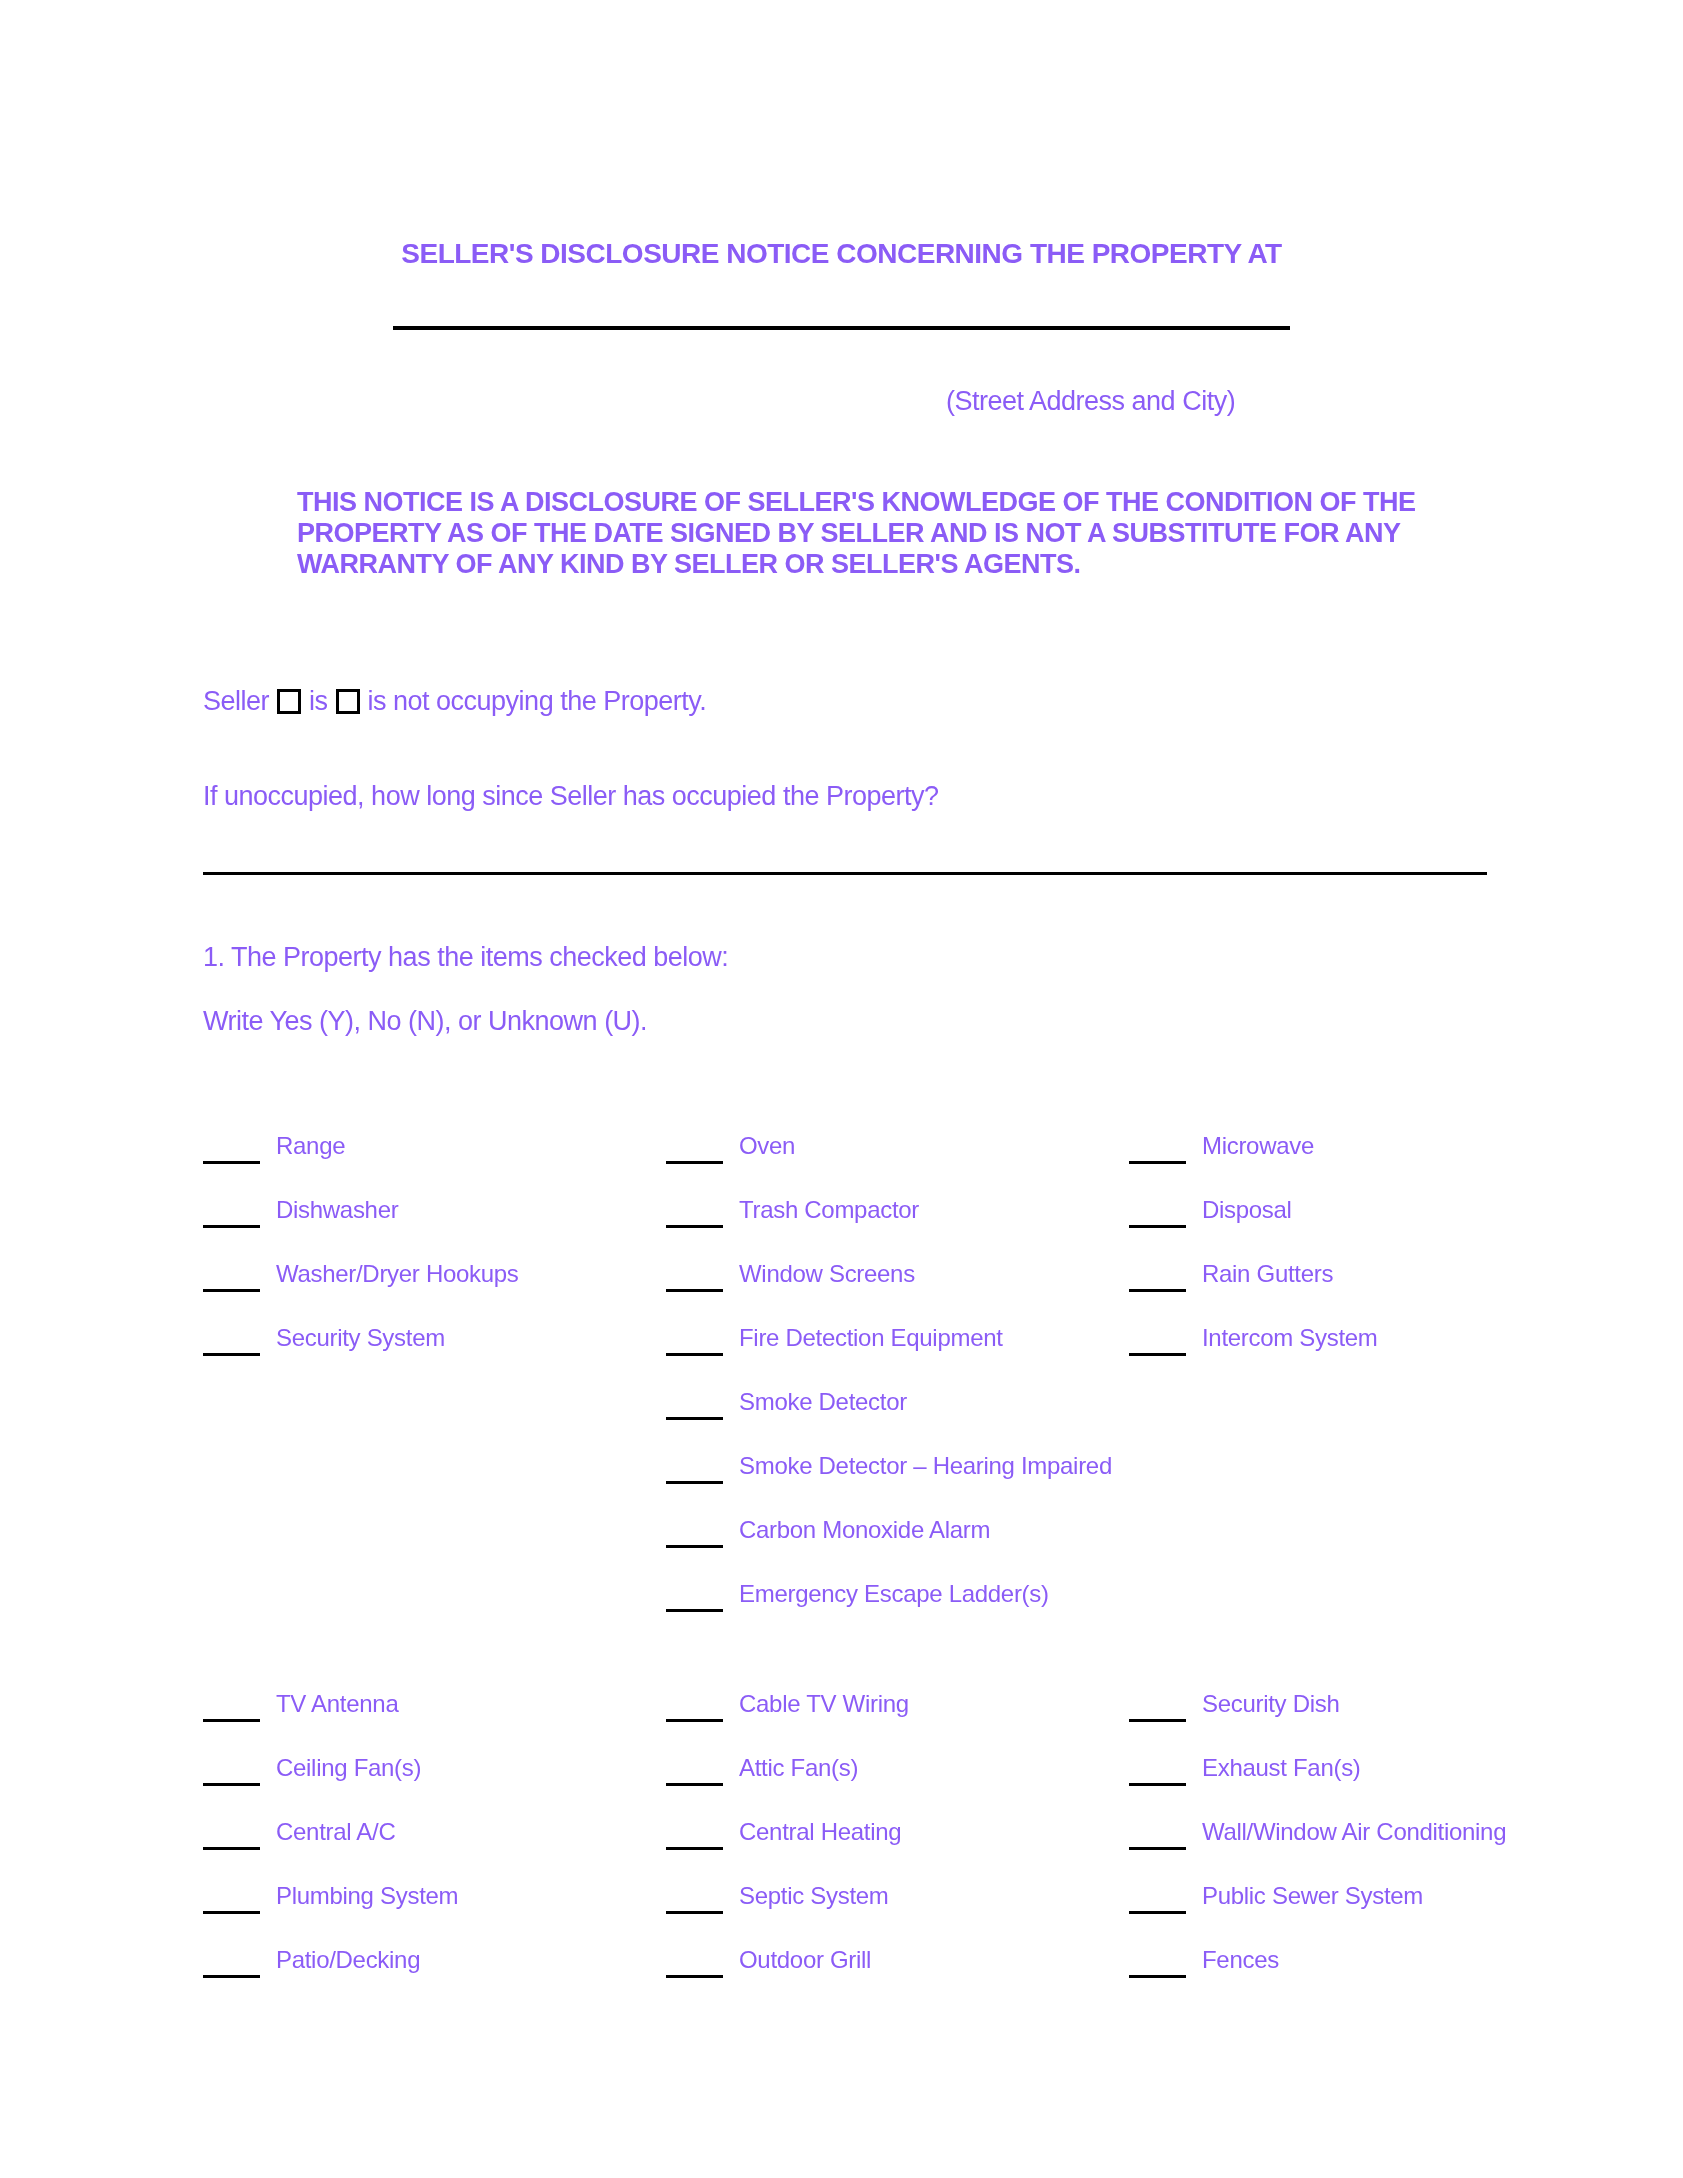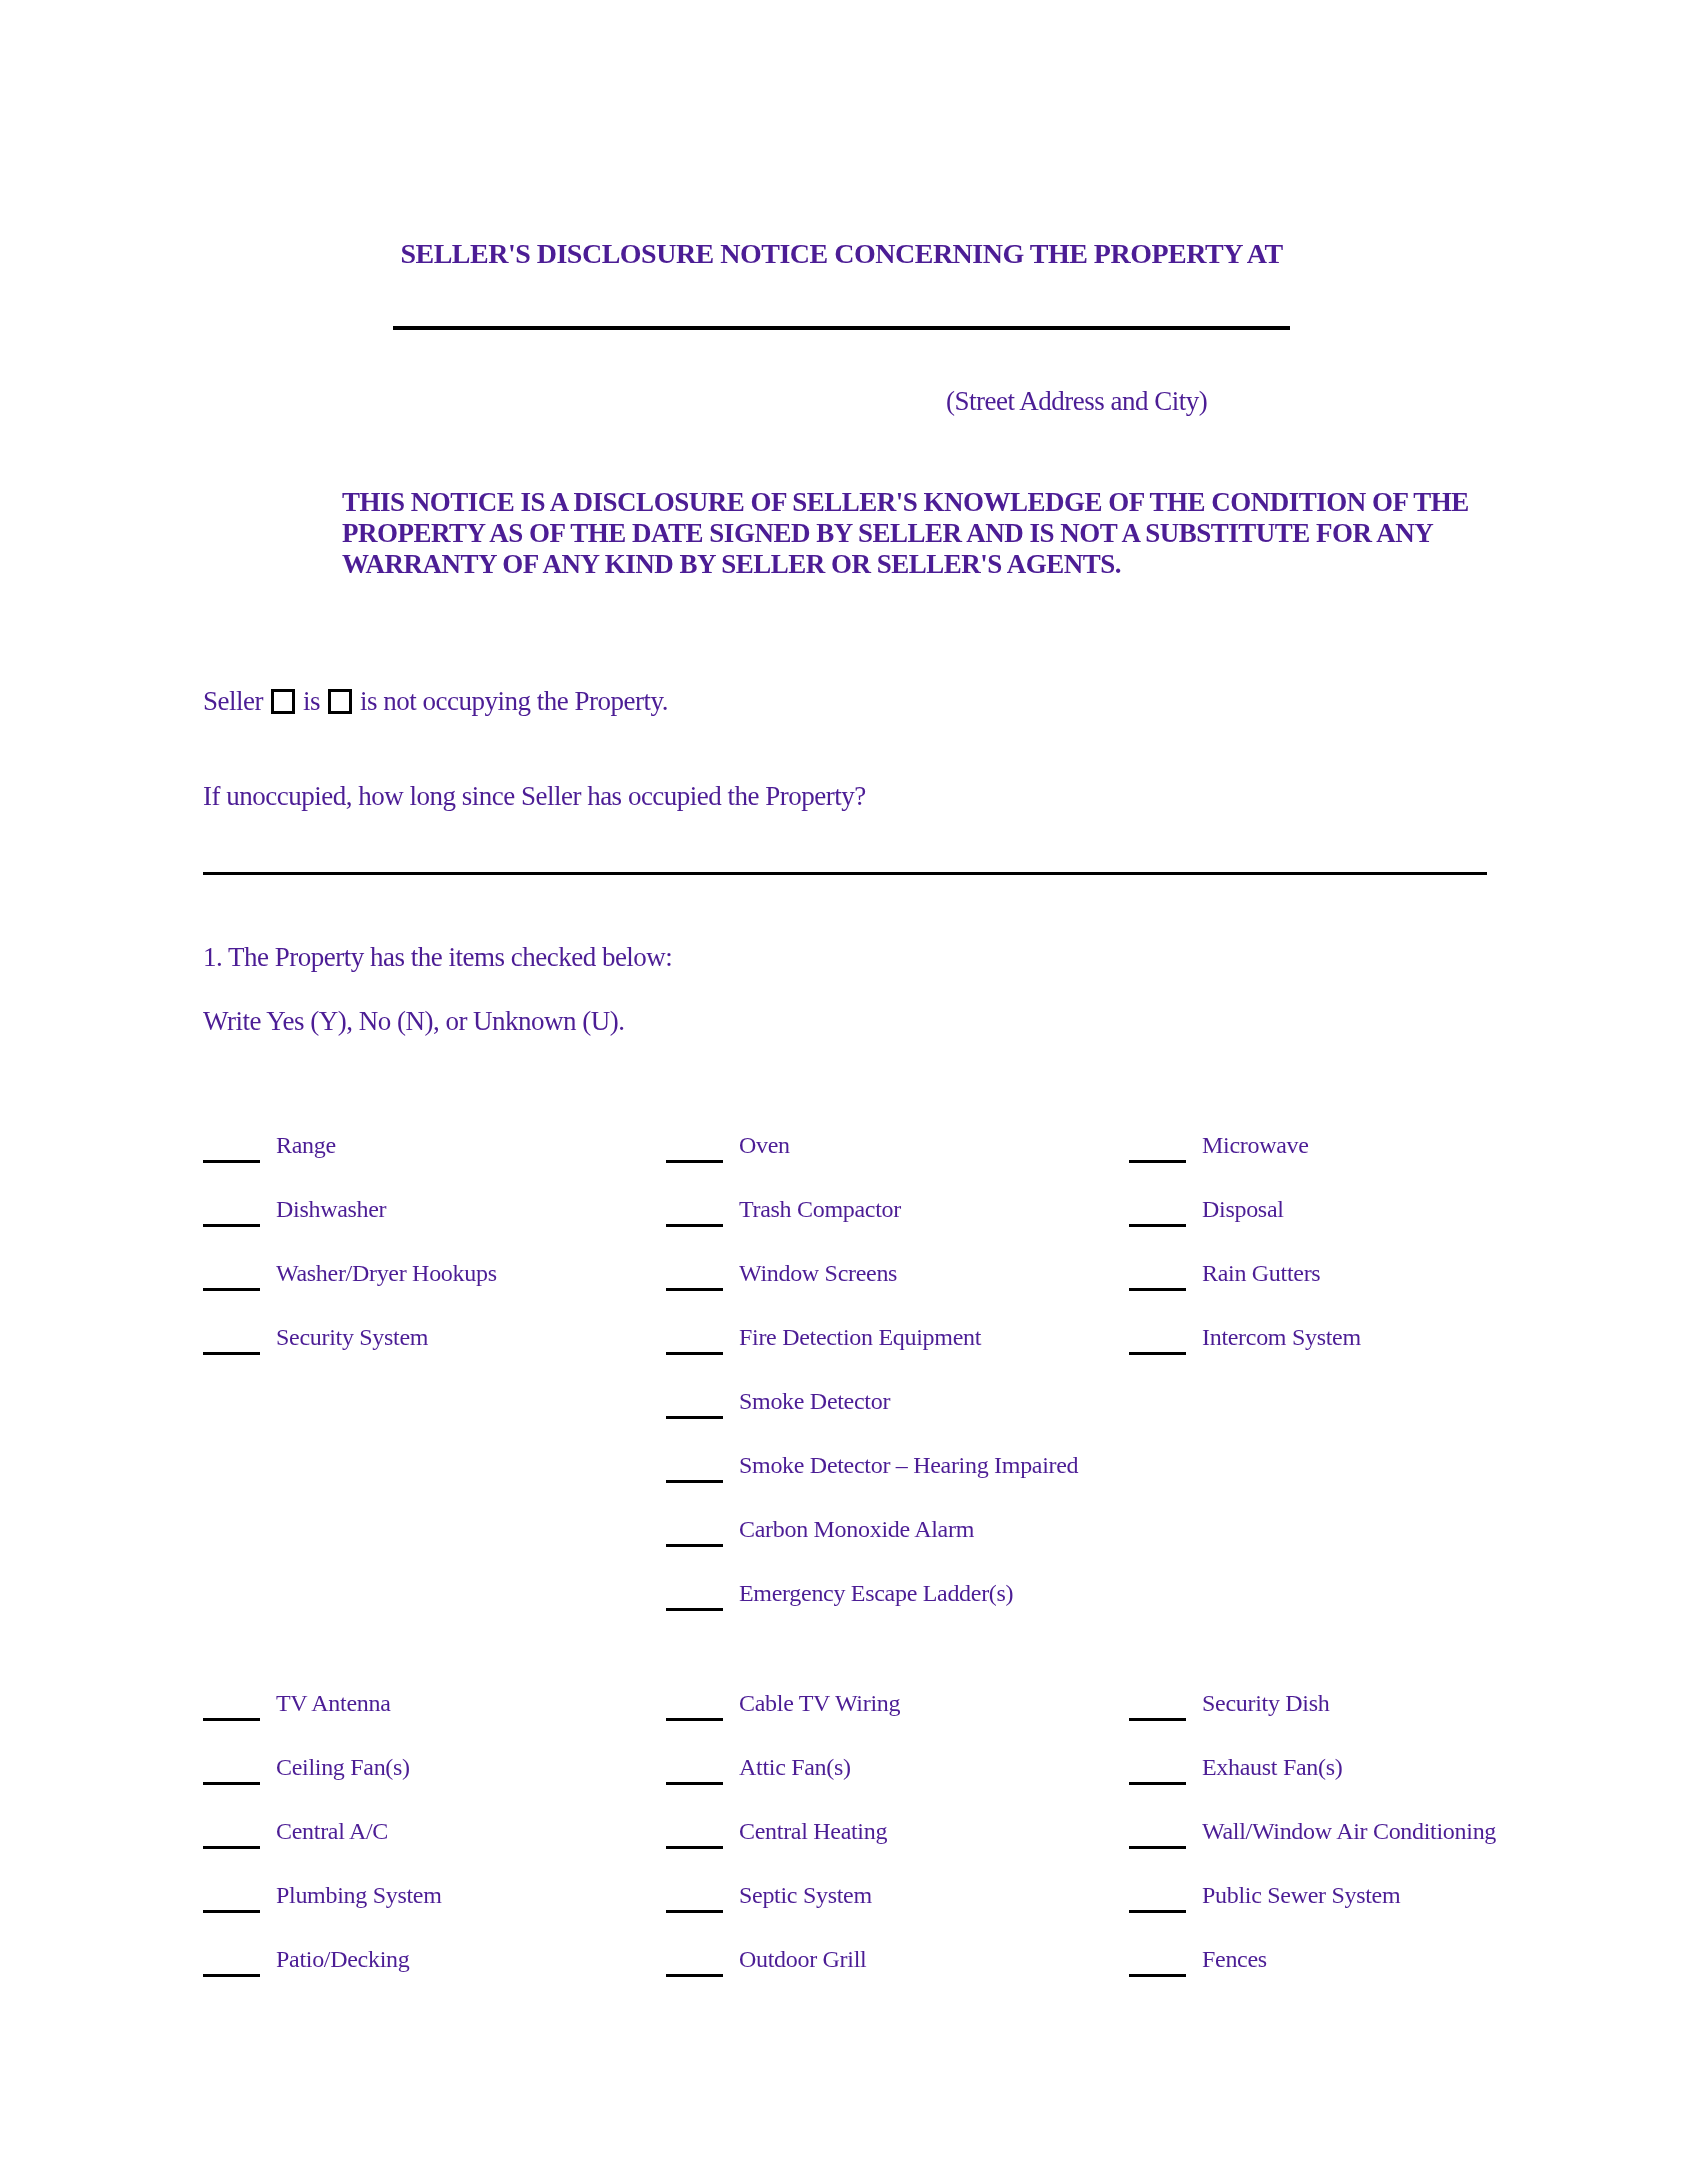--- a/index.html
+++ b/index.html
@@ -1,22 +1,22 @@
 <!DOCTYPE html>
 <html><head>
 <meta charset="utf-8">
 <style>
   html, body { margin: 0; padding: 0; background: #fff; }
   .page {
     position: relative;
     width: 1683px;
     height: 2178px;
     background: #ffffff;
-    font-family: Liberation Serif, serif;
-    color: #4c1d95;
+    font-family: Liberation Sans, sans-serif;
+    color: #8b5cf6;
     overflow: hidden;
   }
 
   .doc-title {
     position: absolute;
     top: 238px; left: 0;
     width: 1683px;
     text-align: center;
     font-size: 28px;
     font-weight: bold;
@@ -41,21 +41,21 @@
 
   .notice {
     position: absolute;
     top: 487px; left: 297px;
     width: 1218px;
     font-size: 27px;
     font-weight: bold;
     line-height: 31px;
     letter-spacing: -0.5px;
   }
-  .notice div { white-space: nowrap; margin-left: 45px; }
+  .notice div { white-space: nowrap; }
 
   .bodyline {
     position: absolute;
     left: 203px;
     font-size: 27px;
     letter-spacing: -0.5px;
     white-space: nowrap;
   }
   .occupancy { top: 686px; }
   .unoccupied { top: 781px; }

